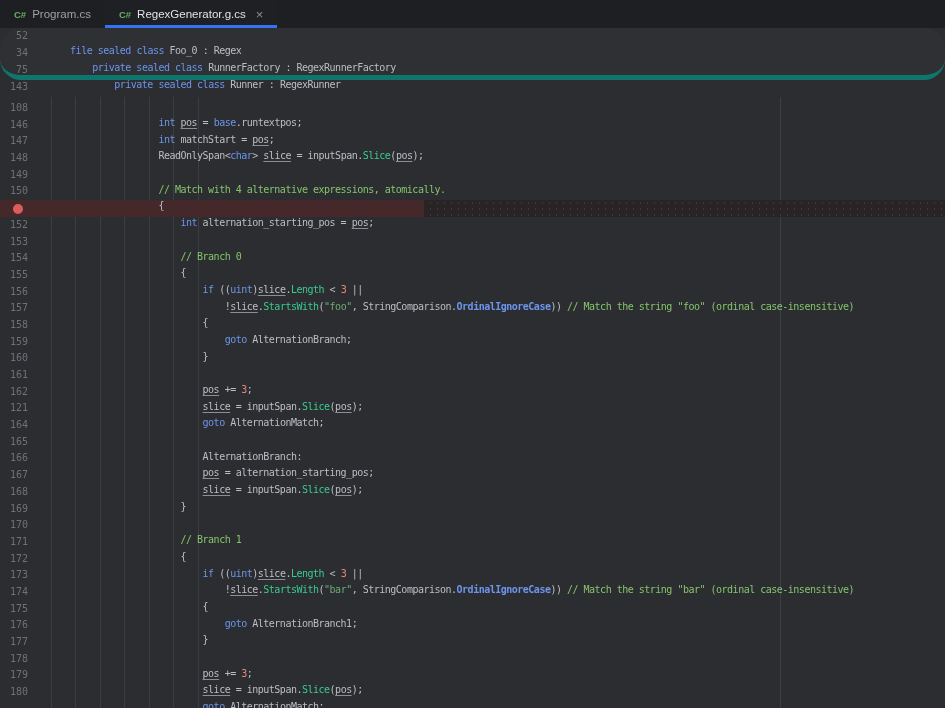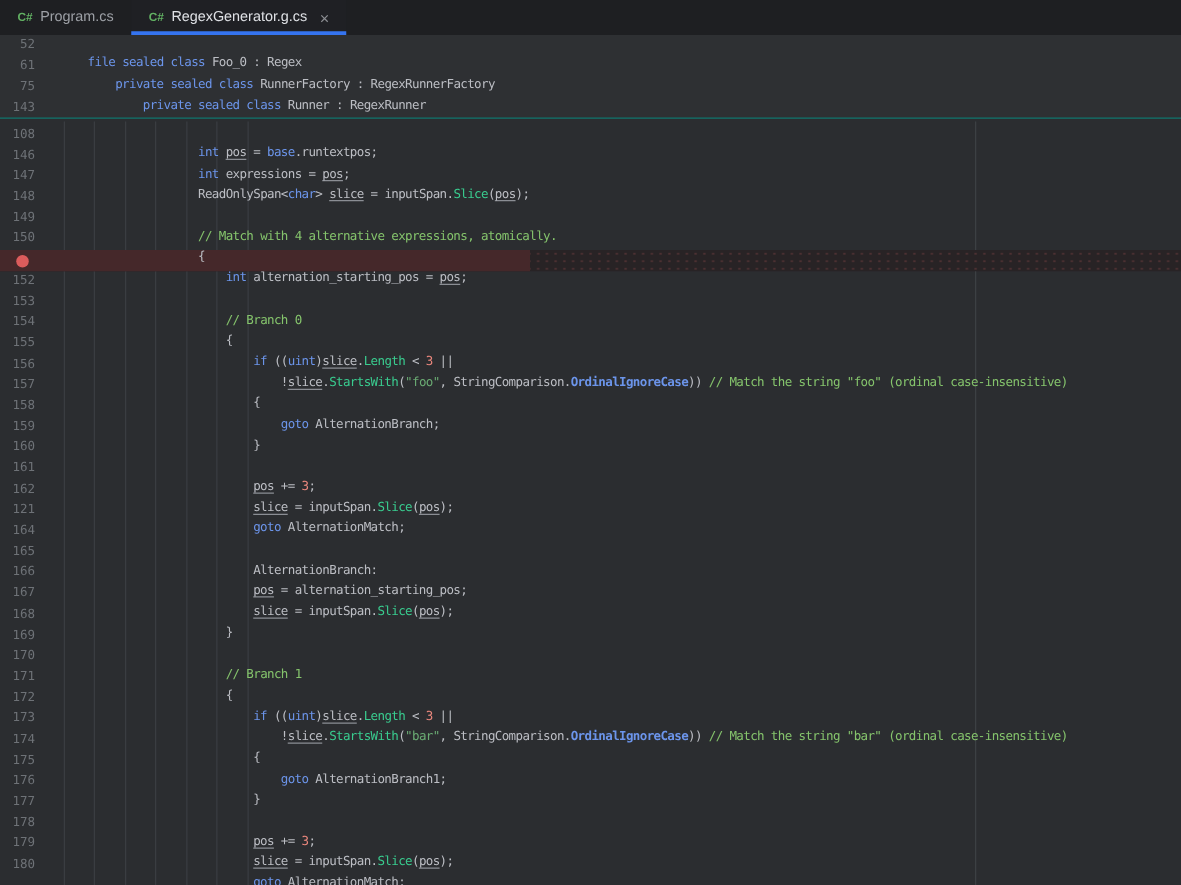--- a/index.html
+++ b/index.html
@@ -17,22 +17,22 @@
   
   .tabbar{position:absolute;top:0;left:0;width:945px;height:28px;background:var(--bg-tabbar);
     display:flex;align-items:stretch;font-family:"Liberation Sans",sans-serif;font-size:11.5px;}
   .tab{display:flex;align-items:center;gap:6px;padding:0 14px;position:relative;color:var(--tab-fg);cursor:pointer;}
   .tab.active{color:var(--tab-active-fg);background:#1F2024;}
   .tab.active::after{content:"";position:absolute;left:0;right:0;bottom:0;height:3px;background:var(--accent);}
   .cs-icon{color:var(--cs-icon);font-size:9.5px;font-weight:bold;font-family:"Liberation Sans",sans-serif;letter-spacing:0;}
   .tab-close{color:#8C8E93;font-size:13px;margin-left:4px;line-height:1;}
 
   
-  .sticky{position:absolute;top:28px;left:0;width:945px;height:67px;background:var(--bg-sticky);
-    border-bottom:1px solid #0f766e;z-index:3;}
+  .sticky{position:absolute;top:28px;left:0;width:945px;height:52px;background:var(--bg-sticky);
+    border-bottom:5px solid #0f766e;z-index:3;border-radius:21px;}
   .sticky .row{height:17px;}
 
   
   .editor{position:absolute;top:97px;left:0;width:945px;height:611px;overflow:hidden;}
   .guides{position:absolute;inset:0;z-index:0;pointer-events:none;}
   .guide{position:absolute;top:0;bottom:0;width:1px;background:var(--guide);}
   .margin-guide{position:absolute;top:0;bottom:0;width:1px;left:780px;background:var(--margin-guide);}
   .rows{position:absolute;inset:0;padding-top:3px;z-index:1;}
 
   
@@ -71,21 +71,21 @@
     <span class="tab-close">×</span>
   </div>
 </div>
 
 <div class="sticky" id="sticky-rows">
     <div class="row">
       <div class="gutter">52</div>
       <div class="code">    <span class="t-k">file</span><span class="t-d"> </span><span class="t-k">sealed</span><span class="t-d"> </span><span class="t-k">class</span><span class="t-d"> Foo_0 : Regex</span></div>
     </div>
     <div class="row">
-      <div class="gutter">61</div>
+      <div class="gutter">34</div>
       <div class="code">        <span class="t-k">private</span><span class="t-d"> </span><span class="t-k">sealed</span><span class="t-d"> </span><span class="t-k">class</span><span class="t-d"> RunnerFactory : RegexRunnerFactory</span></div>
     </div>
     <div class="row">
       <div class="gutter">75</div>
       <div class="code">            <span class="t-k">private</span><span class="t-d"> </span><span class="t-k">sealed</span><span class="t-d"> </span><span class="t-k">class</span><span class="t-d"> Runner : RegexRunner</span></div>
     </div>
     <div class="row">
       <div class="gutter">143</div>
     </div>
   </div>
@@ -101,21 +101,21 @@
       <div class="guide" style="left: 197.88px;"></div>
       <div class="margin-guide" style="left: 780px;"></div>
     </div>
   <div class="rows" id="code-rows">
       <div class="row">
         <div class="gutter">108</div>
         <div class="code">                    <span class="t-k">int</span><span class="t-d"> </span><span class="t-v">pos</span><span class="t-d"> = </span><span class="t-k">base</span><span class="t-d">.runtextpos;</span></div>
       </div>
       <div class="row">
         <div class="gutter">146</div>
-        <div class="code">                    <span class="t-k">int</span><span class="t-d"> expressions = </span><span class="t-v">pos</span><span class="t-d">;</span></div>
+        <div class="code">                    <span class="t-k">int</span><span class="t-d"> matchStart = </span><span class="t-v">pos</span><span class="t-d">;</span></div>
       </div>
       <div class="row">
         <div class="gutter">147</div>
         <div class="code">                    <span class="t-d">ReadOnlySpan&lt;</span><span class="t-k">char</span><span class="t-d">&gt; </span><span class="t-v">slice</span><span class="t-d"> = inputSpan.</span><span class="t-m">Slice</span><span class="t-d">(</span><span class="t-v">pos</span><span class="t-d">);</span></div>
       </div>
       <div class="row">
         <div class="gutter">148</div>
         <div class="code"></div>
       </div>
       <div class="row">

